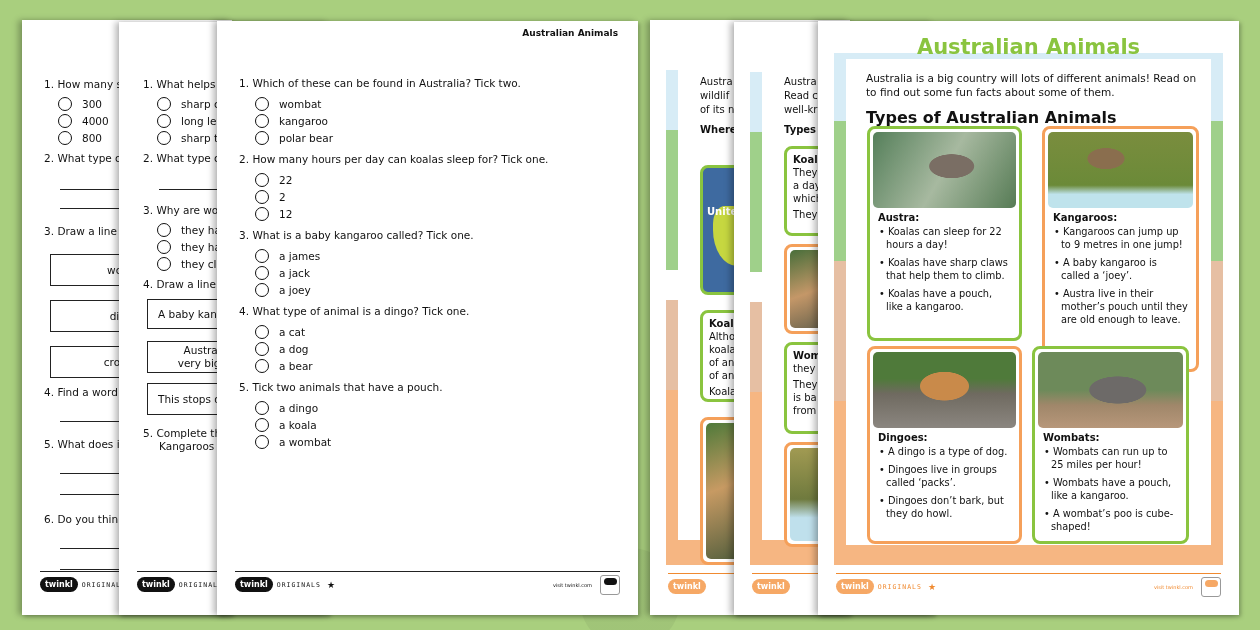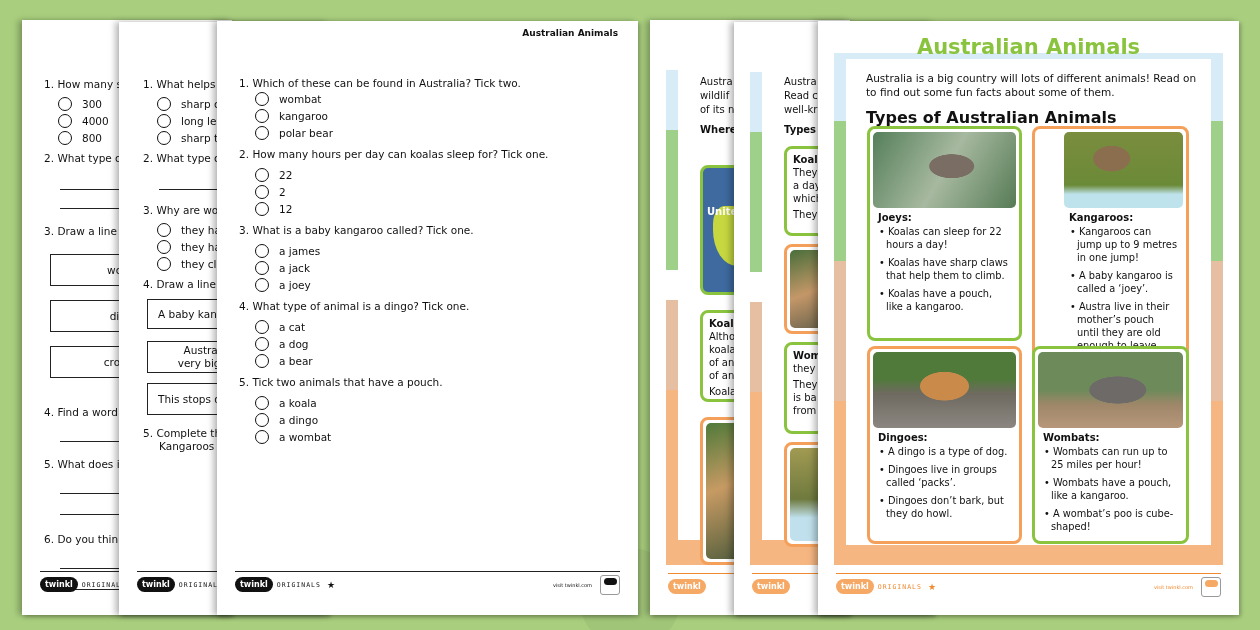--- a/index.html
+++ b/index.html
@@ -75,21 +75,21 @@
     <div class="q-text" style="margin-top:16px;"><span>3.</span> <span>Draw a line t</span></div>
     <div class="boxed" style="margin:16px 0 0 6px; width:90px; height:32px; justify-content:flex-end; padding-right:0;">
         <span>womb</span>
       </div>
     <div class="boxed" style="margin:14px 0 0 6px; width:90px; height:32px; justify-content:flex-end;">
         <span>dingo</span>
       </div>
     <div class="boxed" style="margin:14px 0 0 6px; width:90px; height:32px; justify-content:flex-end;">
         <span>crocod</span>
       </div>
-    <div class="q-text" style="margin-top:28px;"><span>4.</span> <span>Find a word</span></div>
+    <div class="q-text" style="margin-top:8px;"><span>4.</span> <span>Find a word</span></div>
     <div class="ansline" style="margin:22px 0 0 16px; width:80px;"></div>
     <div class="q-text" style="margin-top:16px;"><span>5.</span> <span>What does it</span></div>
     <div class="ansline" style="margin:22px 0 0 16px; width:80px;"></div>
     <div class="ansline" style="margin:20px 0 0 16px; width:80px;"></div>
     <div class="q-text" style="margin-top:18px;"><span>6.</span> <span>Do you think</span></div>
     <div class="ansline" style="margin:22px 0 0 16px; width:80px;"></div>
     <div class="ansline" style="margin:20px 0 0 16px; width:80px;"></div>
   </div>
   <div class="footer">
     <span class="twinkl-logo">twinkl</span>
@@ -148,21 +148,21 @@
     <span class="twinkl-logo">twinkl</span>
     <span class="orig">ORIGINALS</span>
     <span class="star">★</span>
   </div>
 </div>
 
 <div class="page" style="left:217px; top:21px; width:421px; height:594px;">
   <div style="position:absolute; right:20px; top:7px; font-size:9px; font-weight:bold;">Australian Animals</div>
   <div style="position:absolute; left:22px; top:56px;">
     <div class="q-text"><span>1.</span> <span>Which of these can be found in Australia? Tick two.</span></div>
-    <div style="margin-left:16px; ">
+    <div style="margin-left:16px; margin-top:5px;">
       <div class="opt">
           <span class="circle"></span>
           <span>wombat</span>
         </div>
       <div class="opt">
           <span class="circle"></span>
           <span>kangaroo</span>
         </div>
       <div class="opt">
           <span class="circle"></span>
@@ -211,25 +211,25 @@
         </div>
       <div class="opt">
           <span class="circle"></span>
           <span>a bear</span>
         </div>
     </div>
     <div class="q-text" style="margin-top:7px;"><span>5.</span> <span>Tick two animals that have a pouch.</span></div>
     <div style="margin-left:16px; margin-top:5px;">
       <div class="opt">
           <span class="circle"></span>
+          <span>a dingo</span>
+        </div>
+      <div class="opt">
+          <span class="circle"></span>
           <span>a koala</span>
-        </div>
-      <div class="opt">
-          <span class="circle"></span>
-          <span>a dingo</span>
         </div>
       <div class="opt">
           <span class="circle"></span>
           <span>a wombat</span>
         </div>
     </div>
   </div>
   <div class="footer">
     <span class="twinkl-logo">twinkl</span>
     <span class="orig">ORIGINALS</span>
@@ -319,27 +319,27 @@
   <div class="grass" style="top:100px; height:170px;"></div>
   <div class="dirt" style="top:240px;"></div>
   <div class="sand" style="top:380px;"></div>
   <div class="panel" style="top:38px; bottom:70px;"></div>
   <div style="position:absolute; left:0; right:0; top:14px; text-align:center; font-size:21px; font-weight:bold; color:#8ac43f;">Australian Animals</div>
   <div style="position:absolute; left:48px; right:30px; top:50px; font-size:10.5px; line-height:14px;">Australia is a big country will lots of different animals! Read on to find out some fun facts about some of them.</div>
   <div style="position:absolute; left:48px; top:87px; font-size:16px; font-weight:bold;">Types of Australian Animals</div>
 
   <div class="card" style="left:49px; top:105px; width:155px; height:215px;">
     <div class="photo" style="background:radial-gradient(ellipse at 55% 45%, #7a6e64 0 22px, transparent 23px), linear-gradient(120deg,#557f5a,#a7b9a0 50%,#567b55);"></div>
-    <div class="card-title">Joeys:</div>
+    <div class="card-title">Austra:</div>
     <div class="bullet">• <span>Koalas can sleep for 22 hours a day!</span></div>
     <div class="bullet">• <span>Koalas have sharp claws that help them to climb.</span></div>
     <div class="bullet">• <span>Koalas have a pouch, like a kangaroo.</span></div>
   </div>
 
-  <div class="card orange" style="left:214px; top:105px; width:157px; height:246px;padding-left:26px;">
+  <div class="card orange" style="left:224px; top:105px; width:157px; height:246px;">
     <div class="photo" style="background:radial-gradient(ellipse at 40% 35%, #8a6e4e 0 18px, transparent 19px), linear-gradient(180deg,#7a8d3e,#6b8a38 70%,#bfe3ec 82%,#bfe3ec);"></div>
     <div class="card-title">Kangaroos:</div>
     <div class="bullet">• <span>Kangaroos can jump up to 9 metres in one jump!</span></div>
     <div class="bullet">• <span>A baby kangaroo is called a ‘joey’.</span></div>
     <div class="bullet">• <span>Austra live in their mother’s pouch until they are old enough to leave.</span></div>
   </div>
 
   <div class="card orange" style="left:49px; top:325px; width:155px; height:198px;">
     <div class="photo" style="background:radial-gradient(ellipse at 50% 45%, #c98a4a 0 24px, transparent 25px), linear-gradient(180deg,#4f7a3a 0,#4f7a3a 35%,#6f6a60 55%,#8b8680);"></div>
     <div class="card-title">Dingoes:</div>

